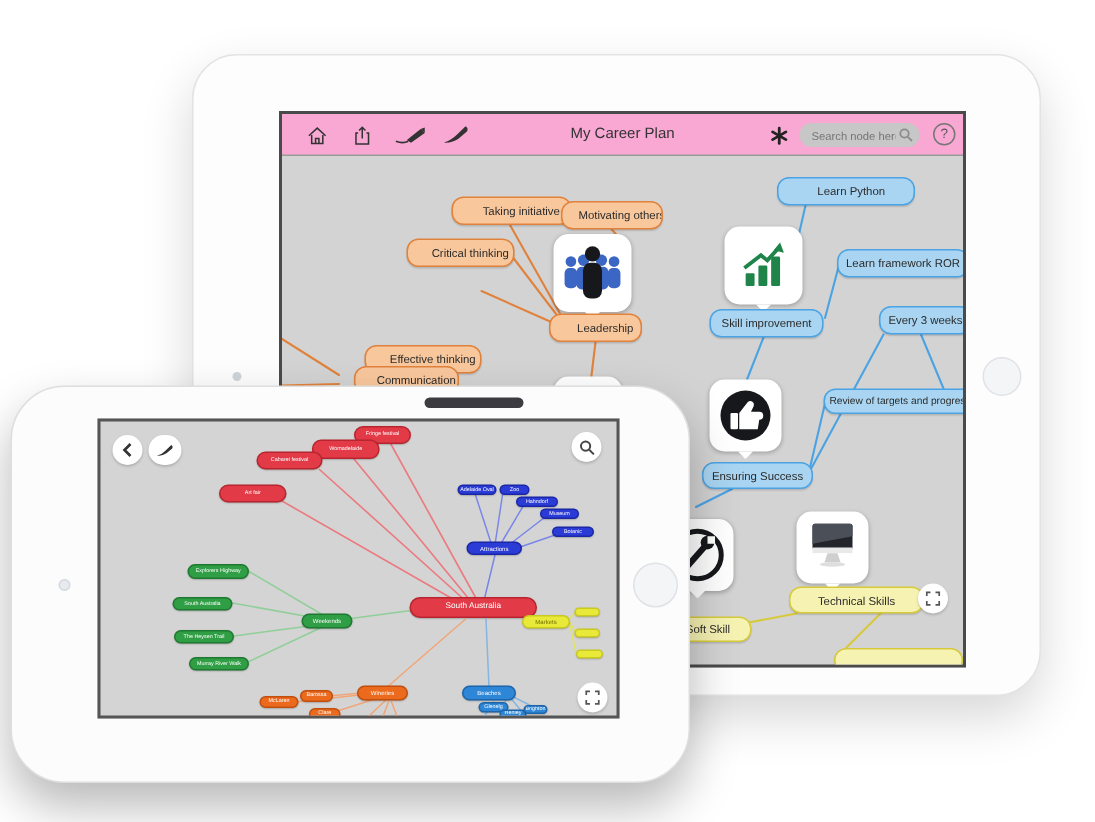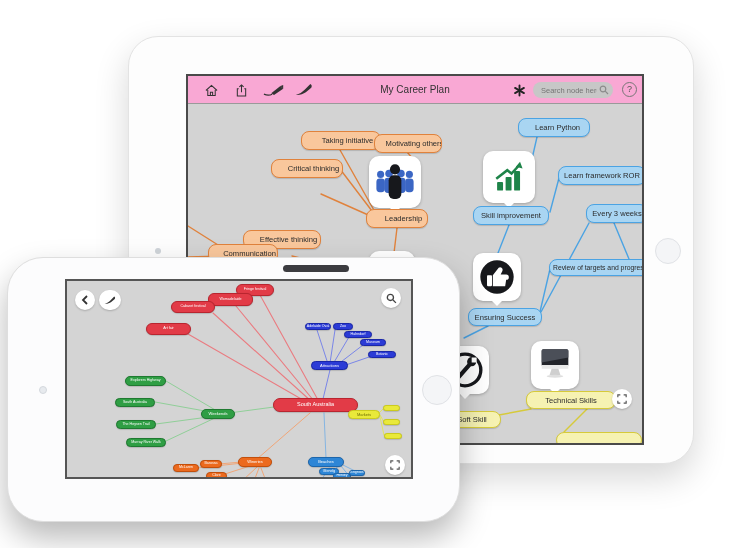--- a/index.html
+++ b/index.html
@@ -180,24 +180,24 @@
           <rect x="8" y="24" width="32" height="4.5" fill="#e9e9e9"></rect>
           <polygon points="20,28.5 28,28.5 30.5,36 17.5,36" fill="#cfcfcf"></polygon>
           <ellipse cx="24" cy="37.5" rx="10" ry="1.8" fill="#dedede"></ellipse>
         </svg>
       </div>
 
       <div class="node orange" style="left:113px;top:55px;width:80px;">Taking initiative</div>
       <div class="node orange" style="left:186px;top:58px;width:68px;">Motivating others</div>
       <div class="node orange" style="left:83px;top:83px;width:72px;">Critical thinking</div>
       <div class="node orange" style="left:55px;top:108px;width:78px;margin-top:46px;">Effective thinking</div>
-      <div class="node orange" style="left:20px;top:168px;width:70px;">Communication</div>
+      <div class="node orange" style="left:48px;top:168px;width:70px;">Communication</div>
       <div class="node orange" style="left:178px;top:133px;width:62px;">Leadership</div>
 
-      <div class="node blue" style="left:330px;top:42px;width:72px;padding-left:10px;">Learn Python</div>
+      <div class="node blue" style="left:330px;top:42px;width:92px;padding-left:10px;">Learn Python</div>
       <div class="node blue" style="left:370px;top:90px;width:88px;">Learn framework ROR</div>
       <div class="node blue" style="left:285px;top:130px;width:76px;">Skill improvement</div>
       <div class="node blue" style="left:398px;top:128px;width:62px;">Every 3 weeks</div>
       <div class="node blue" style="left:361px;top:183px;width:102px;height:17px;font-size:6.8px;">Review of targets and progress</div>
       <div class="node blue" style="left:280px;top:232px;width:74px;height:18px;">Ensuring Success</div>
 
       <div class="node yellow" style="left:338px;top:315px;width:90px;height:18px;text-align:center;">Technical Skills</div>
       <div class="node yellow" style="left:255px;top:335px;width:58px;height:17px;">Soft Skill</div>
       <div class="node yellow" style="left:368px;top:356px;width:86px;height:16px;"></div>
 

